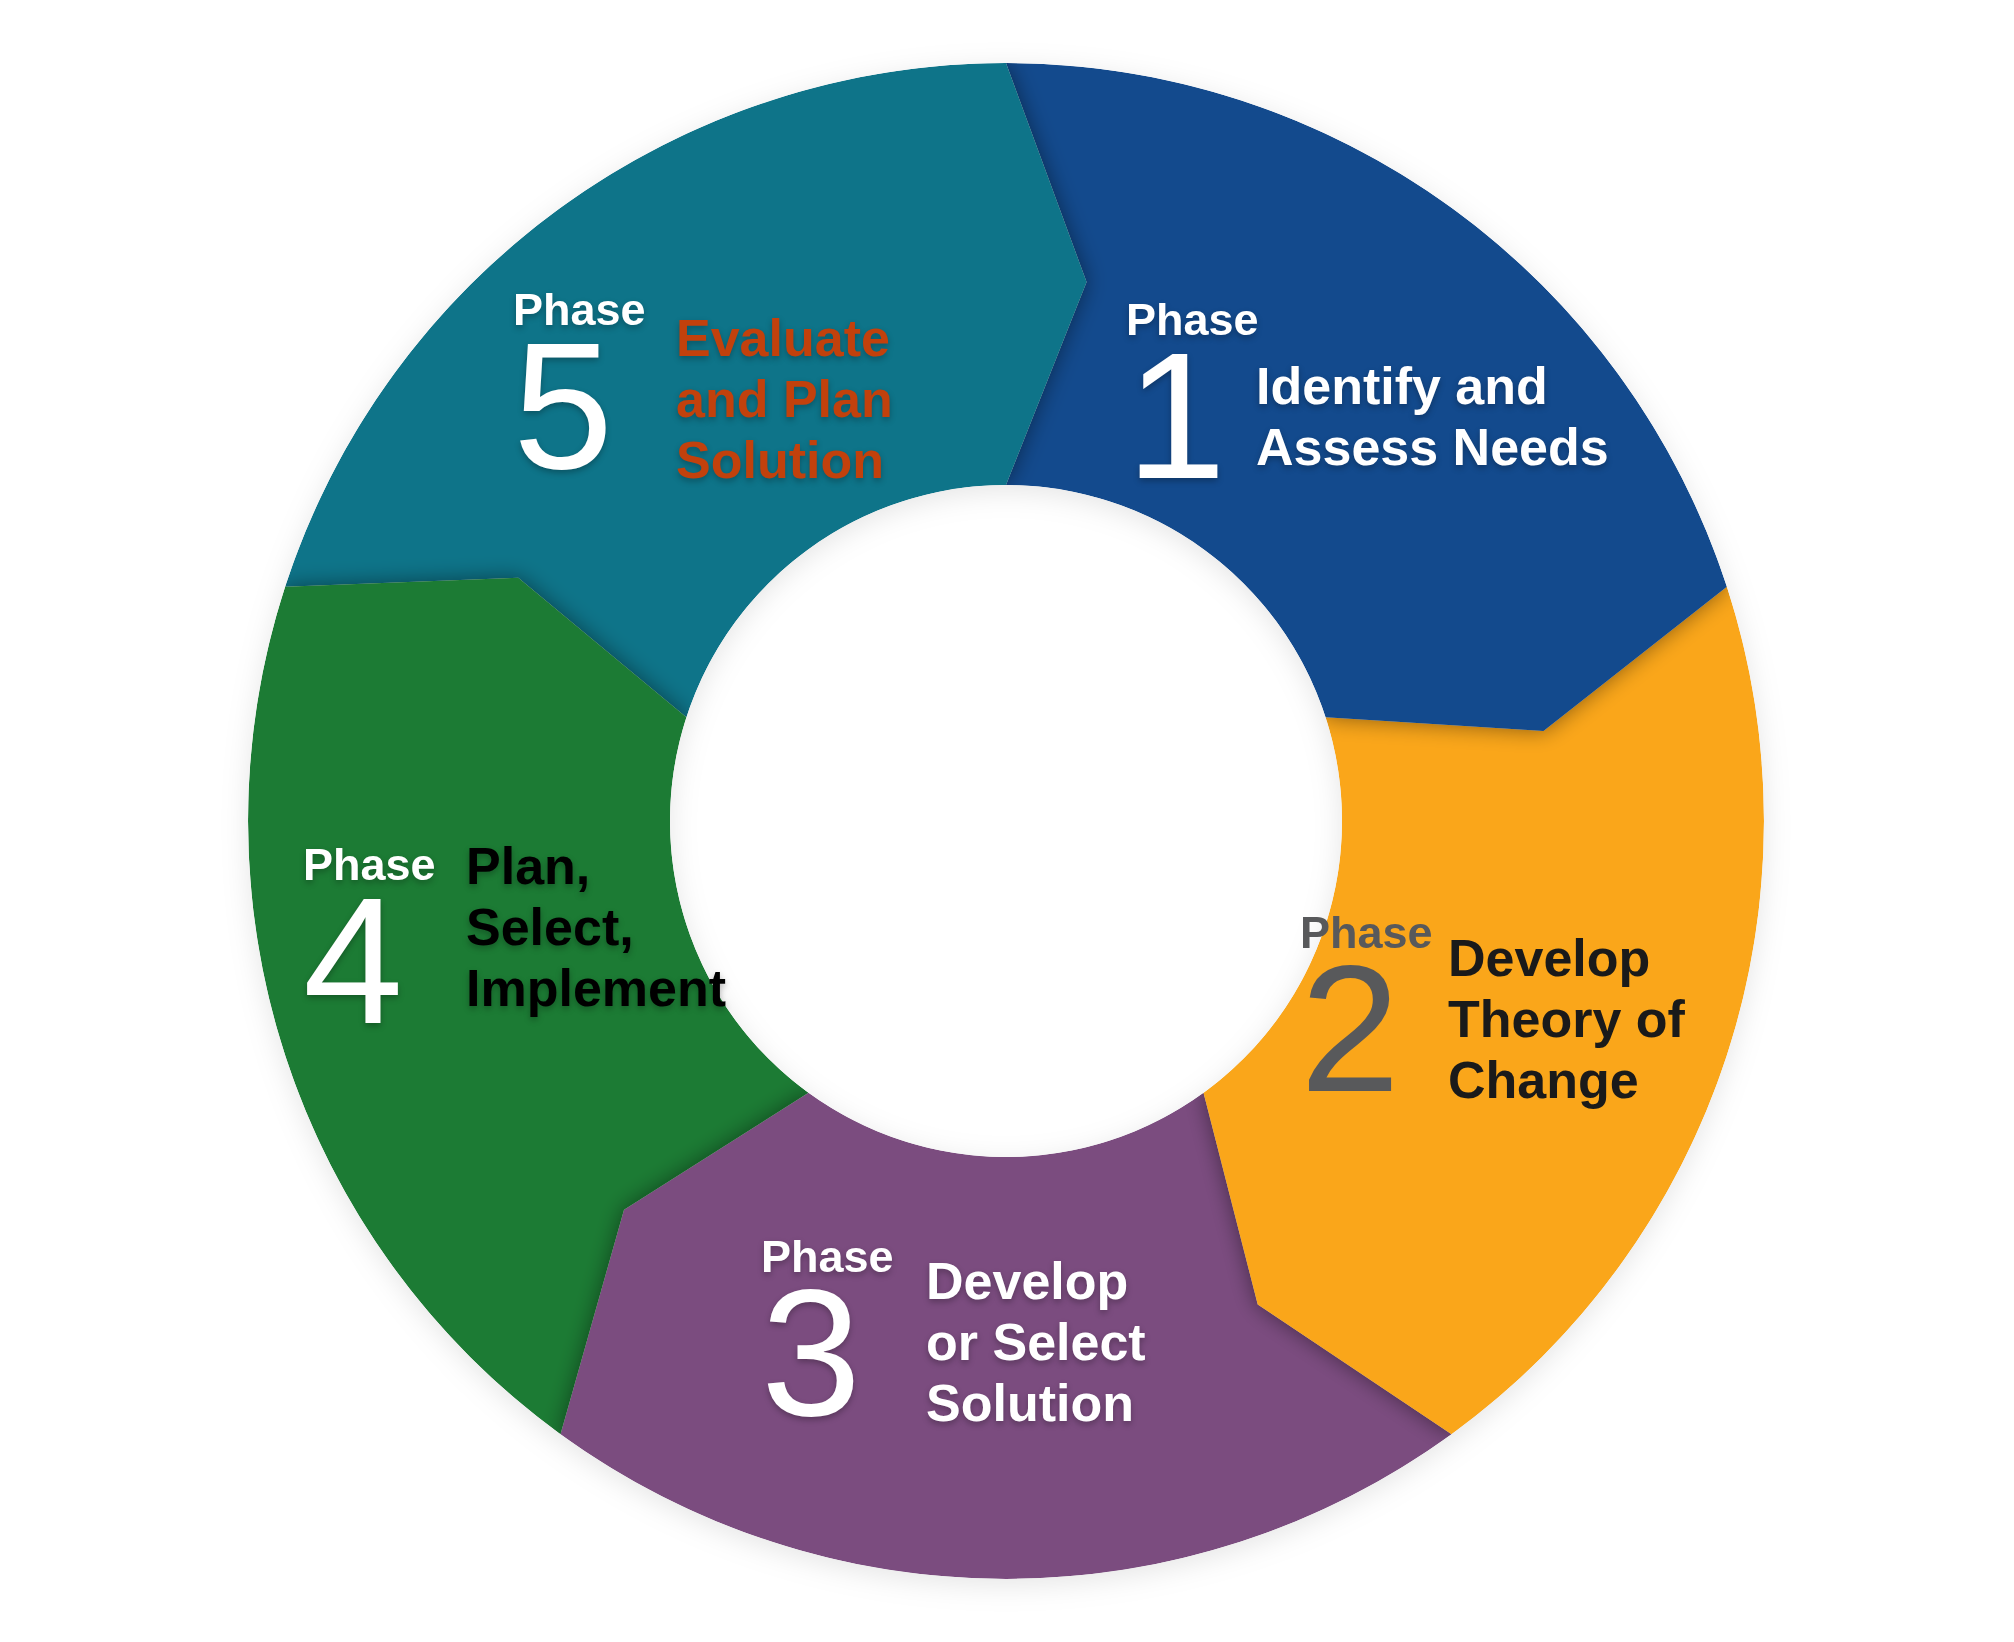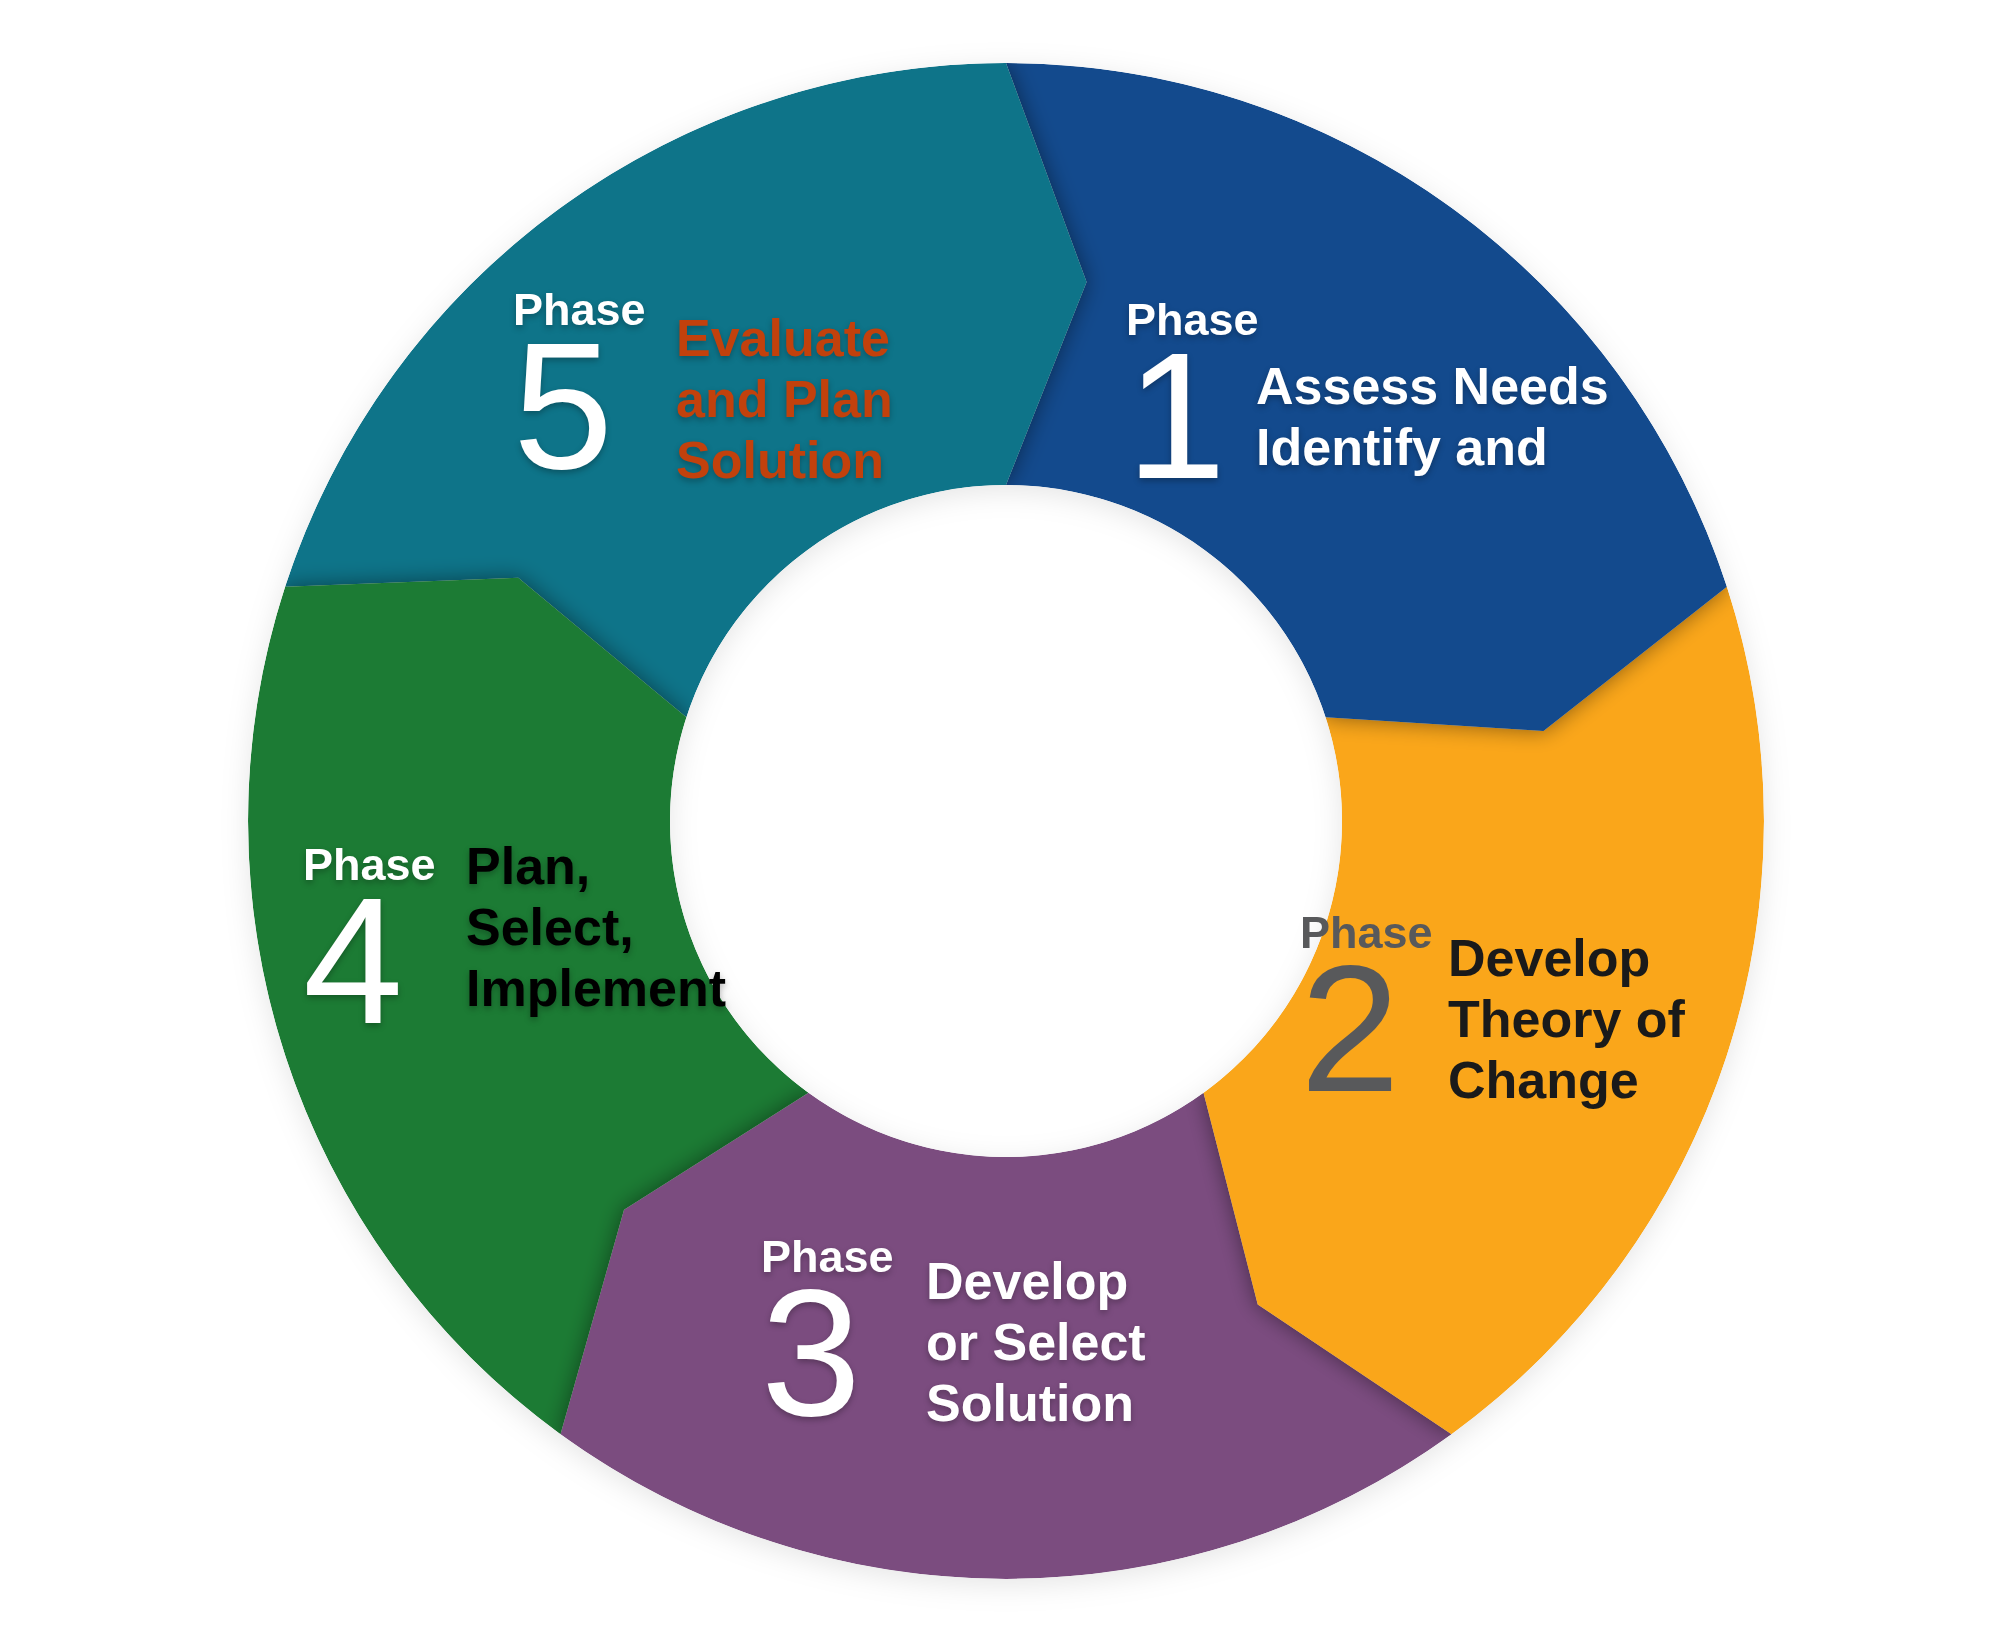--- a/index.html
+++ b/index.html
@@ -74,22 +74,22 @@
           </g>
         </g>
       </svg>
     </div>
   <div class="labels" id="labels">
       <div class="phase-tag shadowed" style="left: 1126px; top: 297px; color: rgb(255, 255, 255);">
         <div class="tag-word">Phase</div>
         <div class="tag-num">1</div>
       </div>
       <div class="phase-body shadowed" style="left: 1256px; top: 356px; color: rgb(255, 255, 255);">
+        <div>Identify and</div>
         <div>Assess Needs</div>
-        <div>Identify and</div>
       </div>
       <div class="phase-tag" style="left: 1300px; top: 910px; color: rgb(88, 89, 91);">
         <div class="tag-word">Phase</div>
         <div class="tag-num">2</div>
       </div>
       <div class="phase-body" style="left: 1448px; top: 928px; color: rgb(26, 26, 26);">
         <div>Develop</div>
         <div>Theory of</div>
         <div>Change</div>
       </div>

